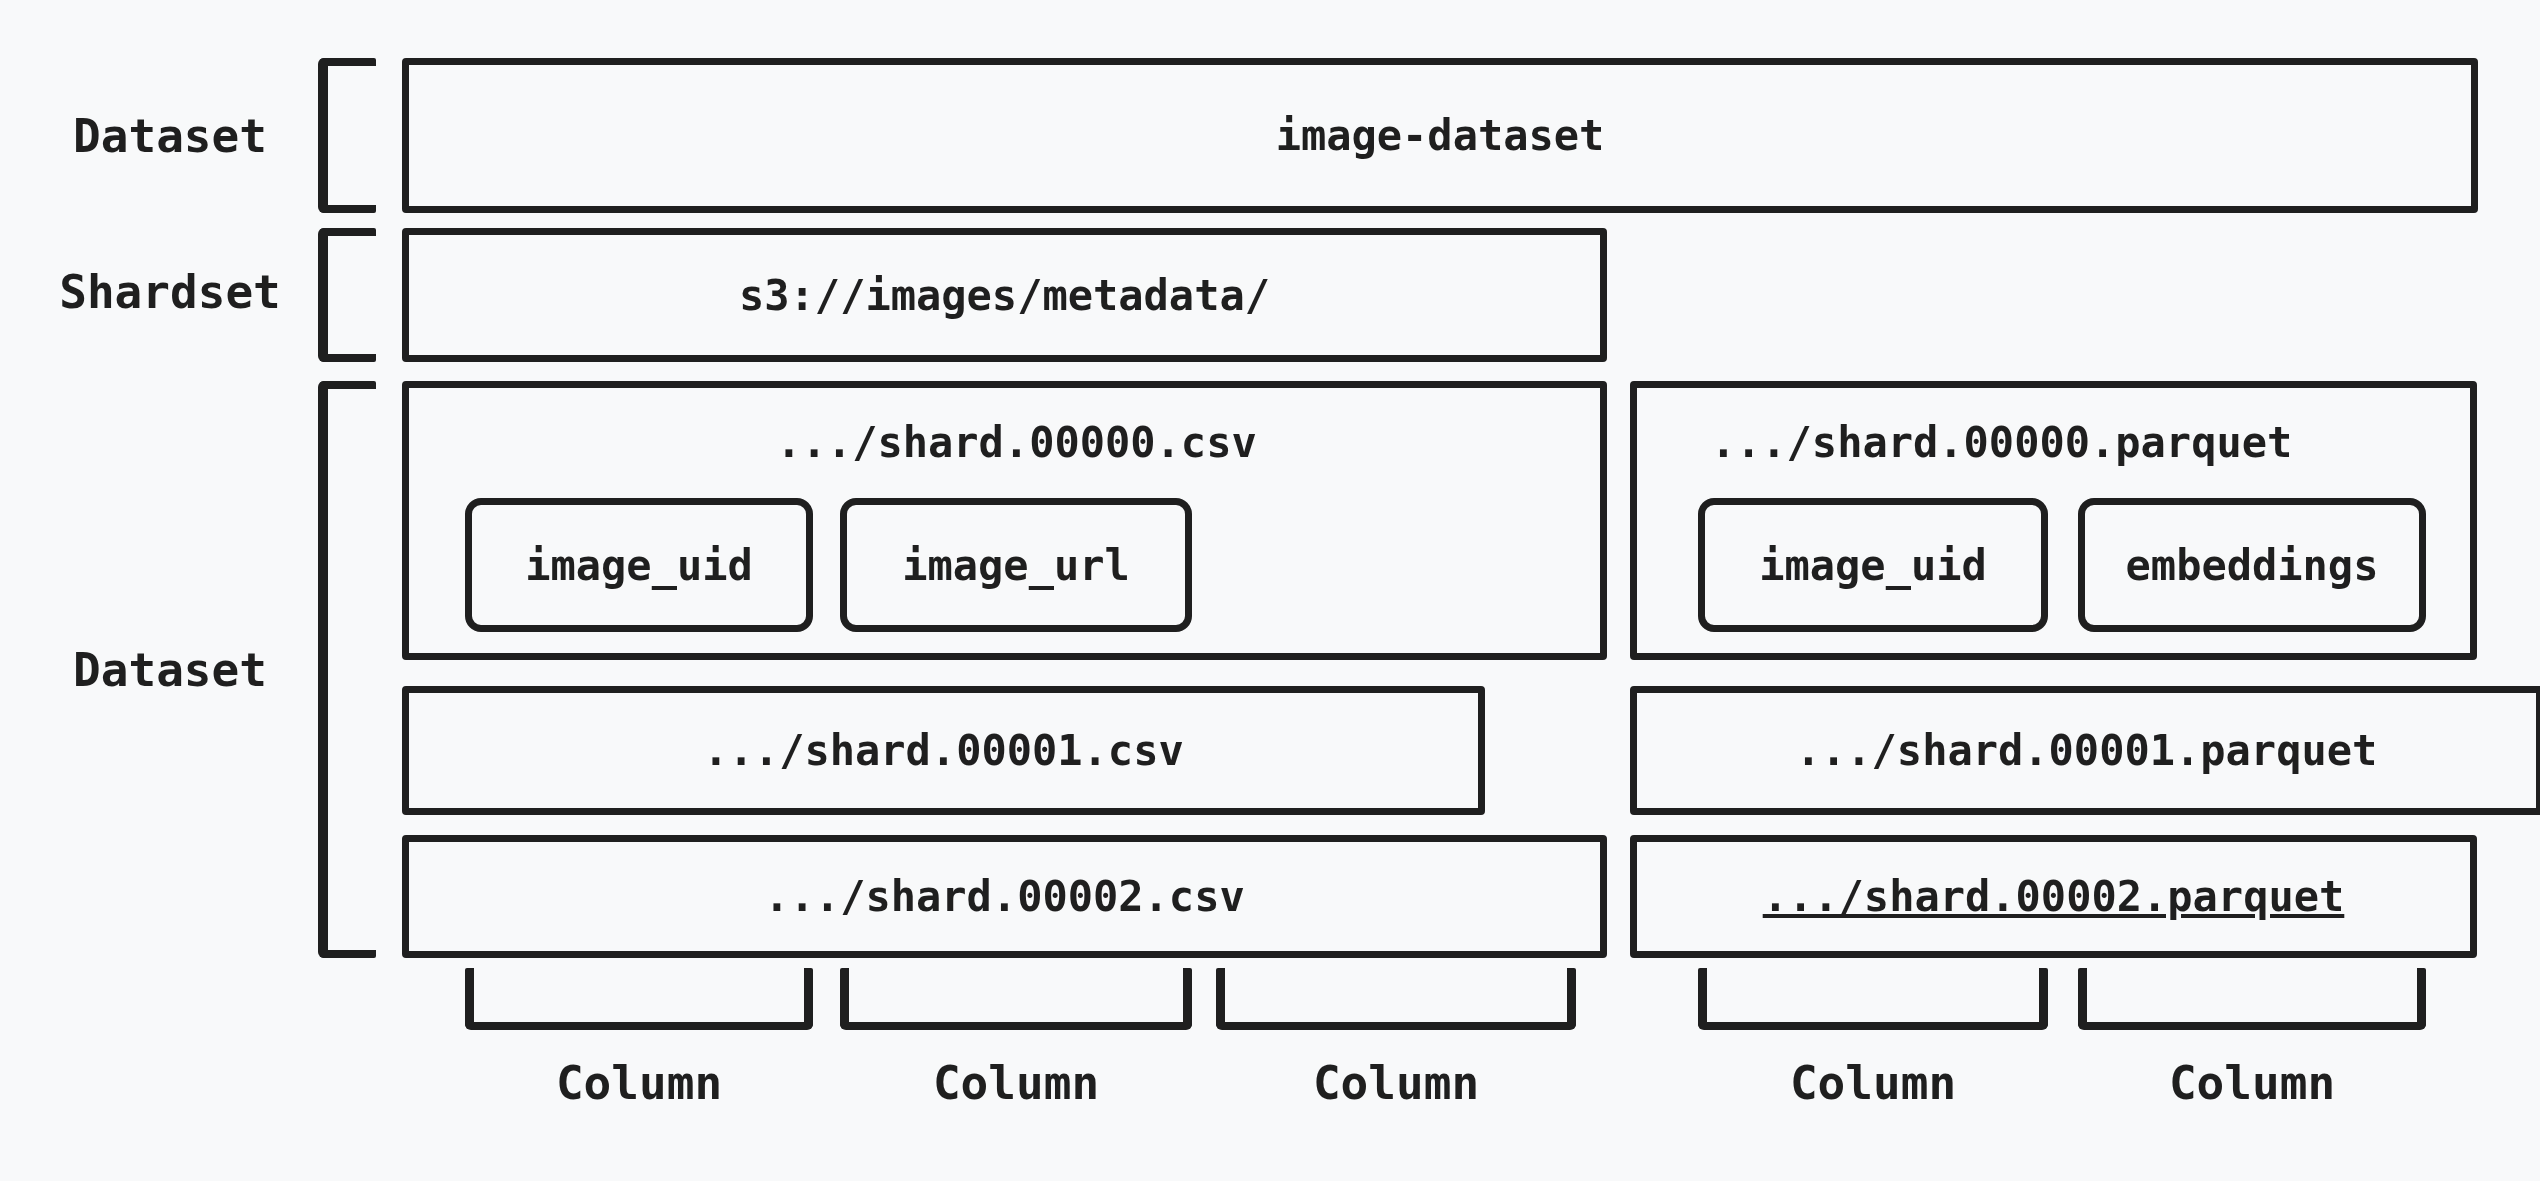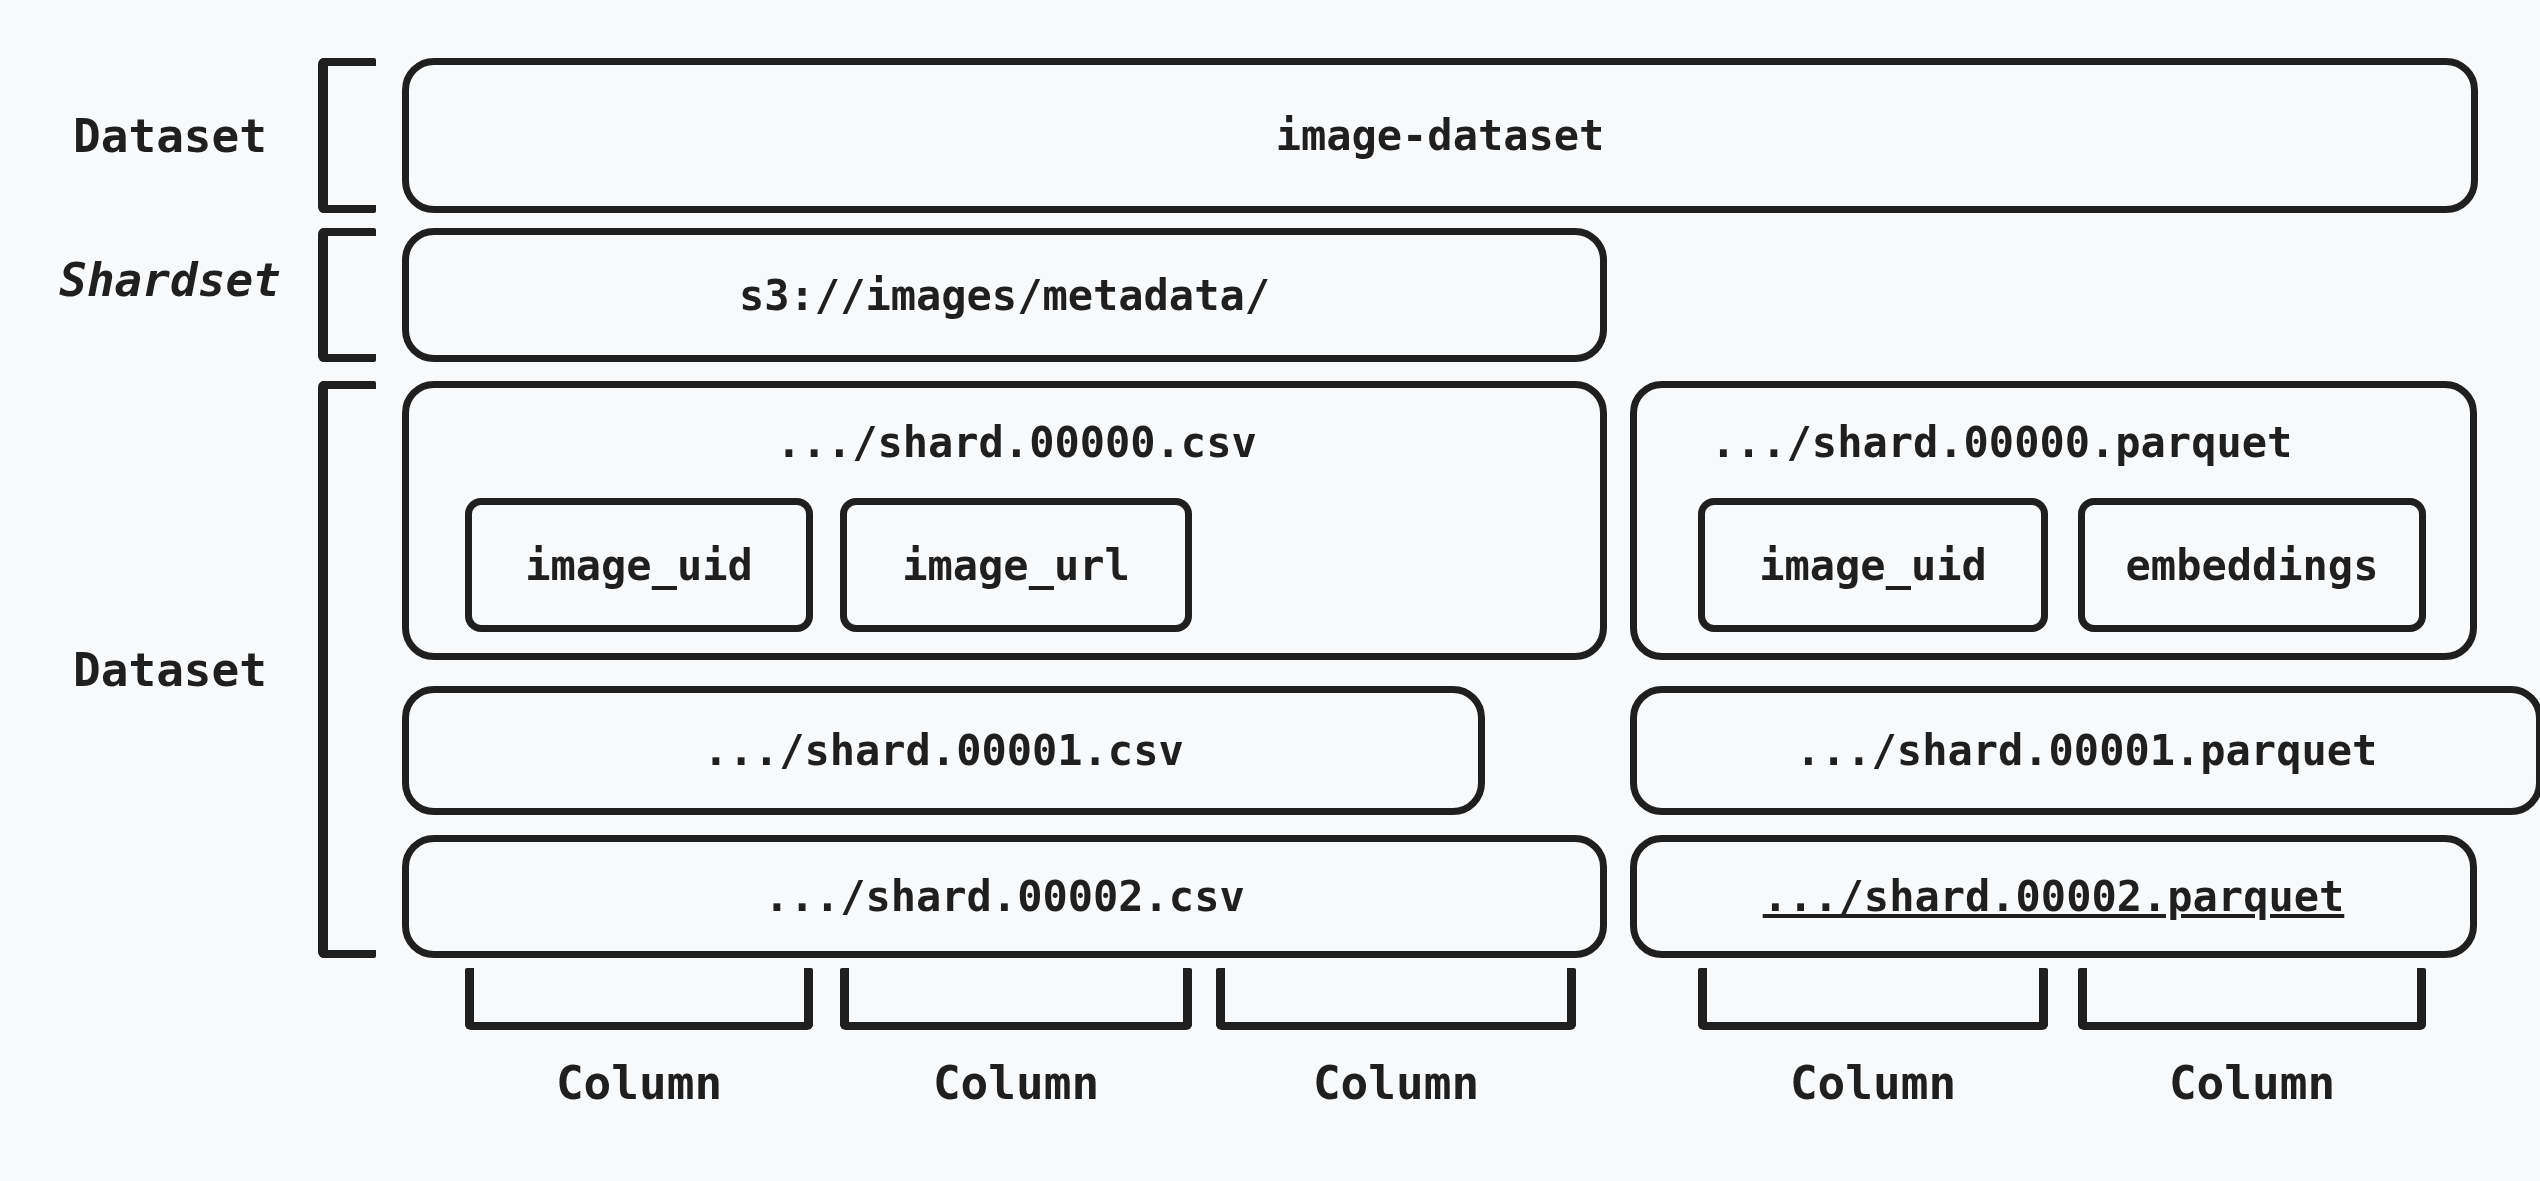--- a/index.html
+++ b/index.html
@@ -24,21 +24,21 @@
     font-size:46px;font-weight:bold;
     white-space:nowrap;
   }
   
   .boxtxt{font-size:42px;margin-left:12px;}
 
   
   .box{
     position:absolute;
     border:7px solid var(--stroke);
-    border-radius:32px;
+    border-radius:4px;
     background:var(--bg);
     display:flex;align-items:center;justify-content:center;
     font-size:42px;font-weight:bold;
     box-sizing:border-box;
     white-space:nowrap;
   }
   .inner{border-radius:16px;}
 
   
   .lbracket{
@@ -61,21 +61,21 @@
     box-sizing:border-box;
   }
 </style>
 </head>
 <body>
 
 <div id="canvas">
 
   <div class="lbl" style="left:30px;top:108px;width:280px;height:56px;">Dataset</div>
 
-  <div class="lbl" style="left:30px;top:252px;width:280px;height:56px;font-style:italic;">Shardset</div>
+  <div class="lbl" style="left:30px;top:264px;width:280px;height:56px;">Shardset</div>
 
   <div class="lbl" style="left:30px;top:642px;width:280px;height:56px;">Dataset</div>
 
   <div class="lbracket" style="left:318px;top:58px;height:155px;"></div>
   <div class="lbracket" style="left:318px;top:228px;height:134px;"></div>
   <div class="lbracket" style="left:318px;top:381px;height:577px;"></div>
 
   <div class="box" style="left:402px;top:58px;width:2076px;height:155px;">image-dataset</div>
 
   <div class="box" style="left:402px;top:228px;width:1205px;height:134px;">s3://images/metadata/</div>

